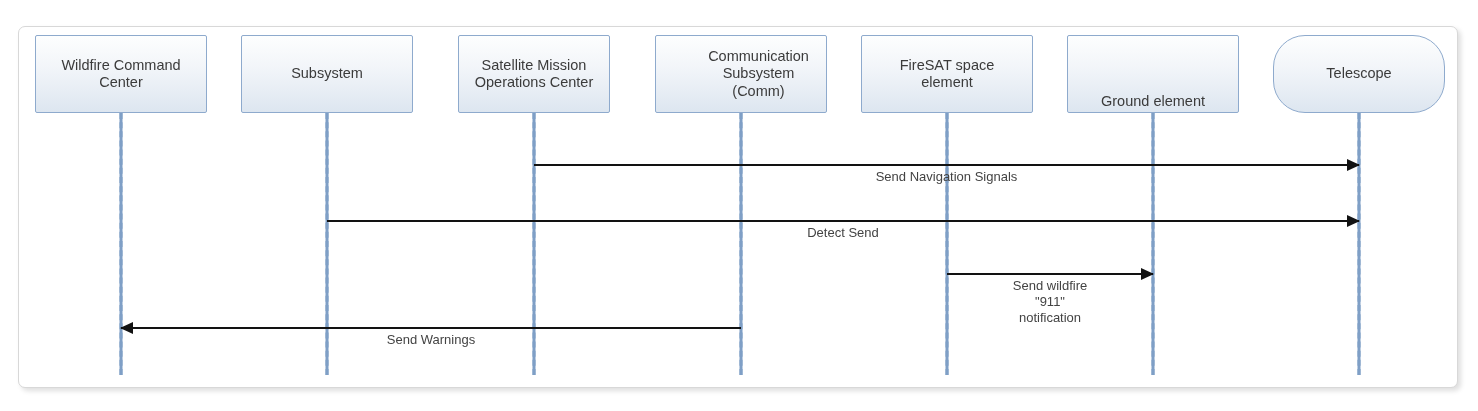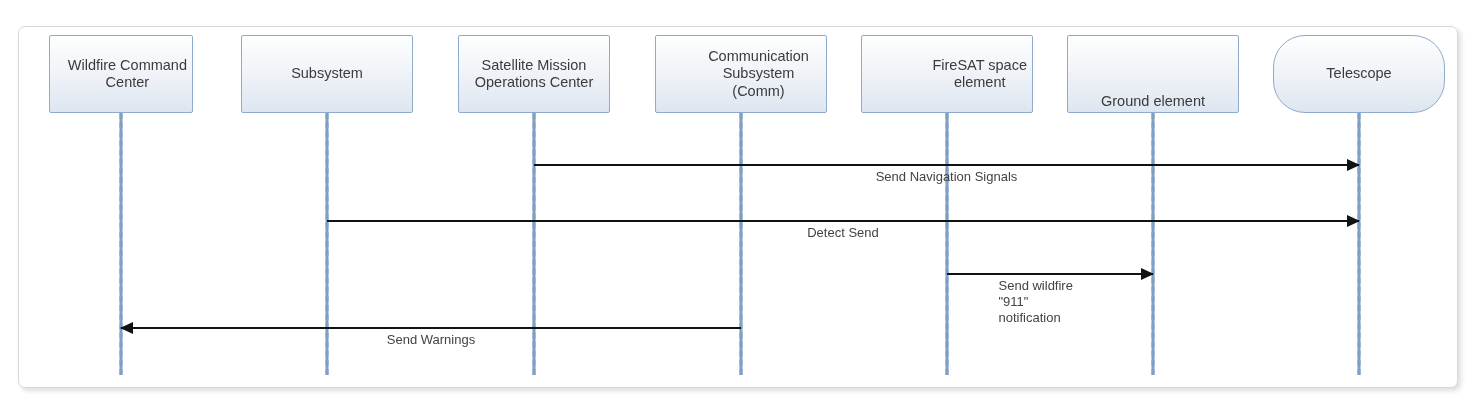--- a/index.html
+++ b/index.html
@@ -106,30 +106,31 @@
     border-right: 13px solid #121212;
   }
   .message-label {
     position: absolute;
     top: 5px;
     left: 50%;
     transform: translateX(-50%);
     font-size: 13px;
     line-height: 1.24;
     color: #434343;
+    text-align: center;
     white-space: pre-line;
   }
 </style>
 </head>
 <body>
 
 <div id="diagram-canvas">
   <div id="lifelines-layer">
       <div class="lifeline" style="left: 102px;">
-        <div class="lifeline-box" style="width: 144px; justify-content: flex-end;">
+        <div class="lifeline-box" style="width: 172px;">
           <div class="lifeline-label">Wildfire Command
 Center</div>
         </div>
         <div class="lifeline-stem"></div>
       </div>
       <div class="lifeline" style="left: 308px;">
         <div class="lifeline-box" style="width: 172px;">
           <div class="lifeline-label">Subsystem</div>
         </div>
         <div class="lifeline-stem"></div>
@@ -143,21 +144,21 @@
       </div>
       <div class="lifeline" style="left: 722px;">
         <div class="lifeline-box" style="width: 172px; padding-left: 40px;">
           <div class="lifeline-label">Communication
 Subsystem
 (Comm)</div>
         </div>
         <div class="lifeline-stem"></div>
       </div>
       <div class="lifeline" style="left: 928px;">
-        <div class="lifeline-box" style="width: 172px; justify-content: flex-end;">
+        <div class="lifeline-box" style="width: 172px;">
           <div class="lifeline-label">FireSAT space
 element</div>
         </div>
         <div class="lifeline-stem"></div>
       </div>
       <div class="lifeline" style="left: 1134px;">
         <div class="lifeline-box" style="width: 172px; align-items: flex-end;">
           <div class="lifeline-label">Ground element</div>
         </div>
         <div class="lifeline-stem"></div>

